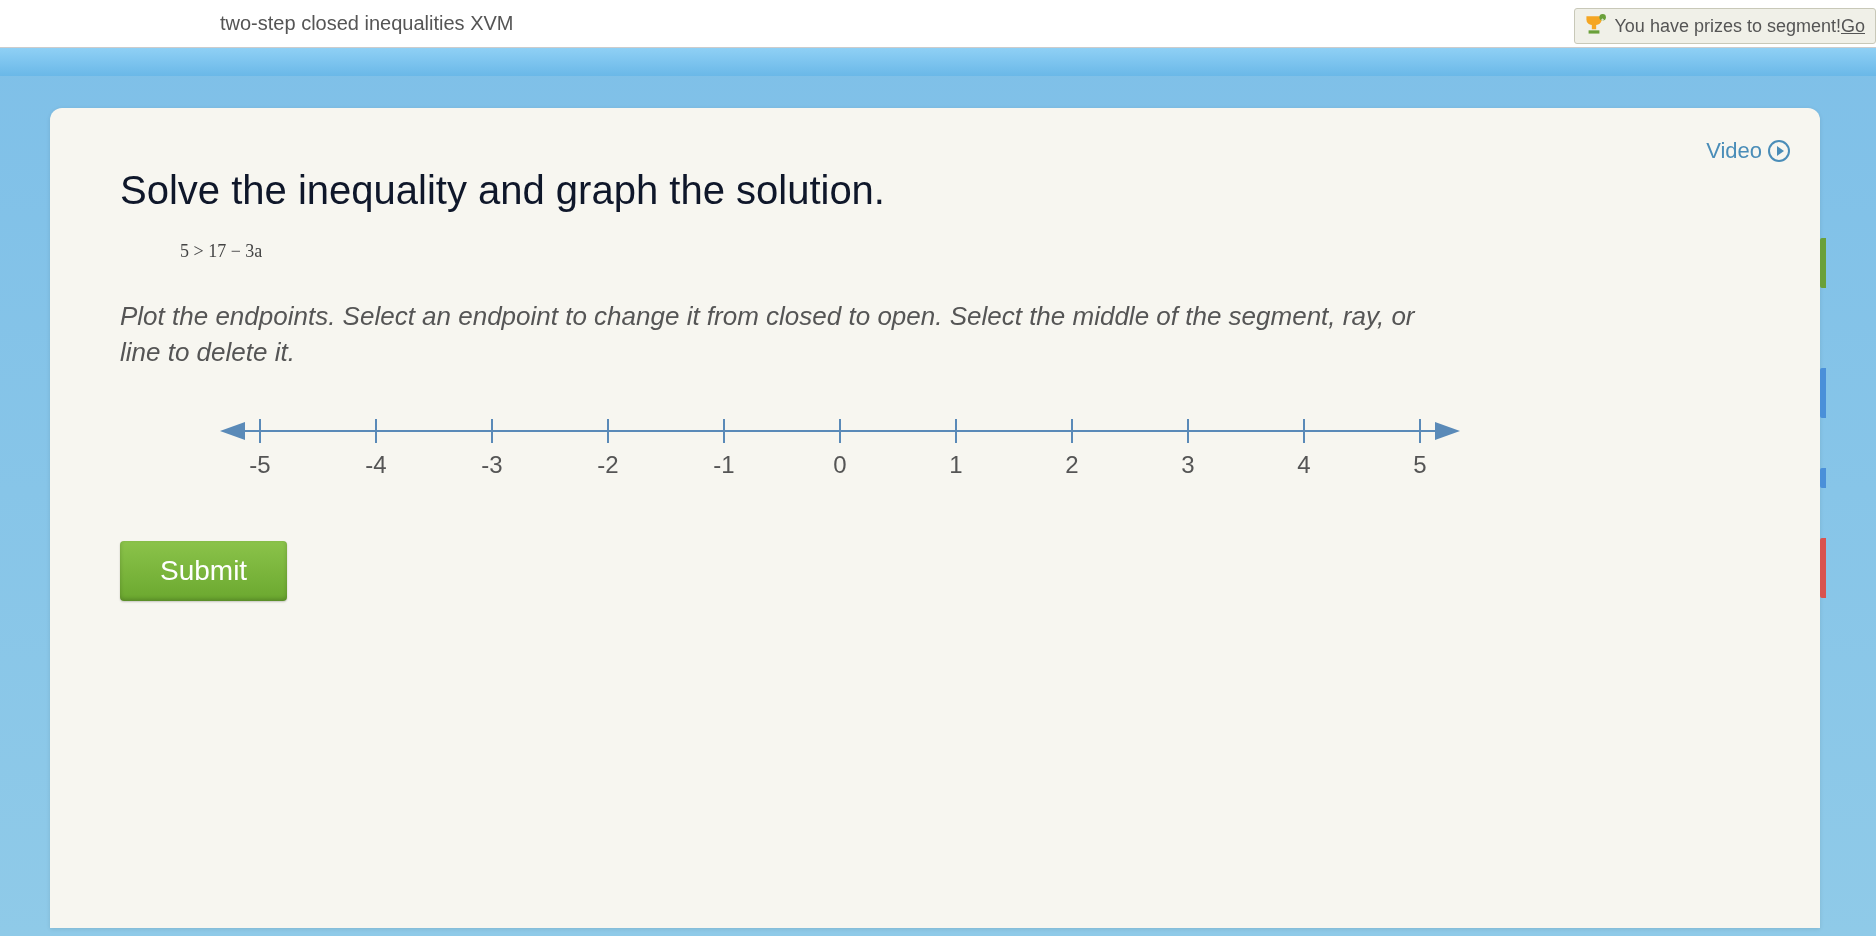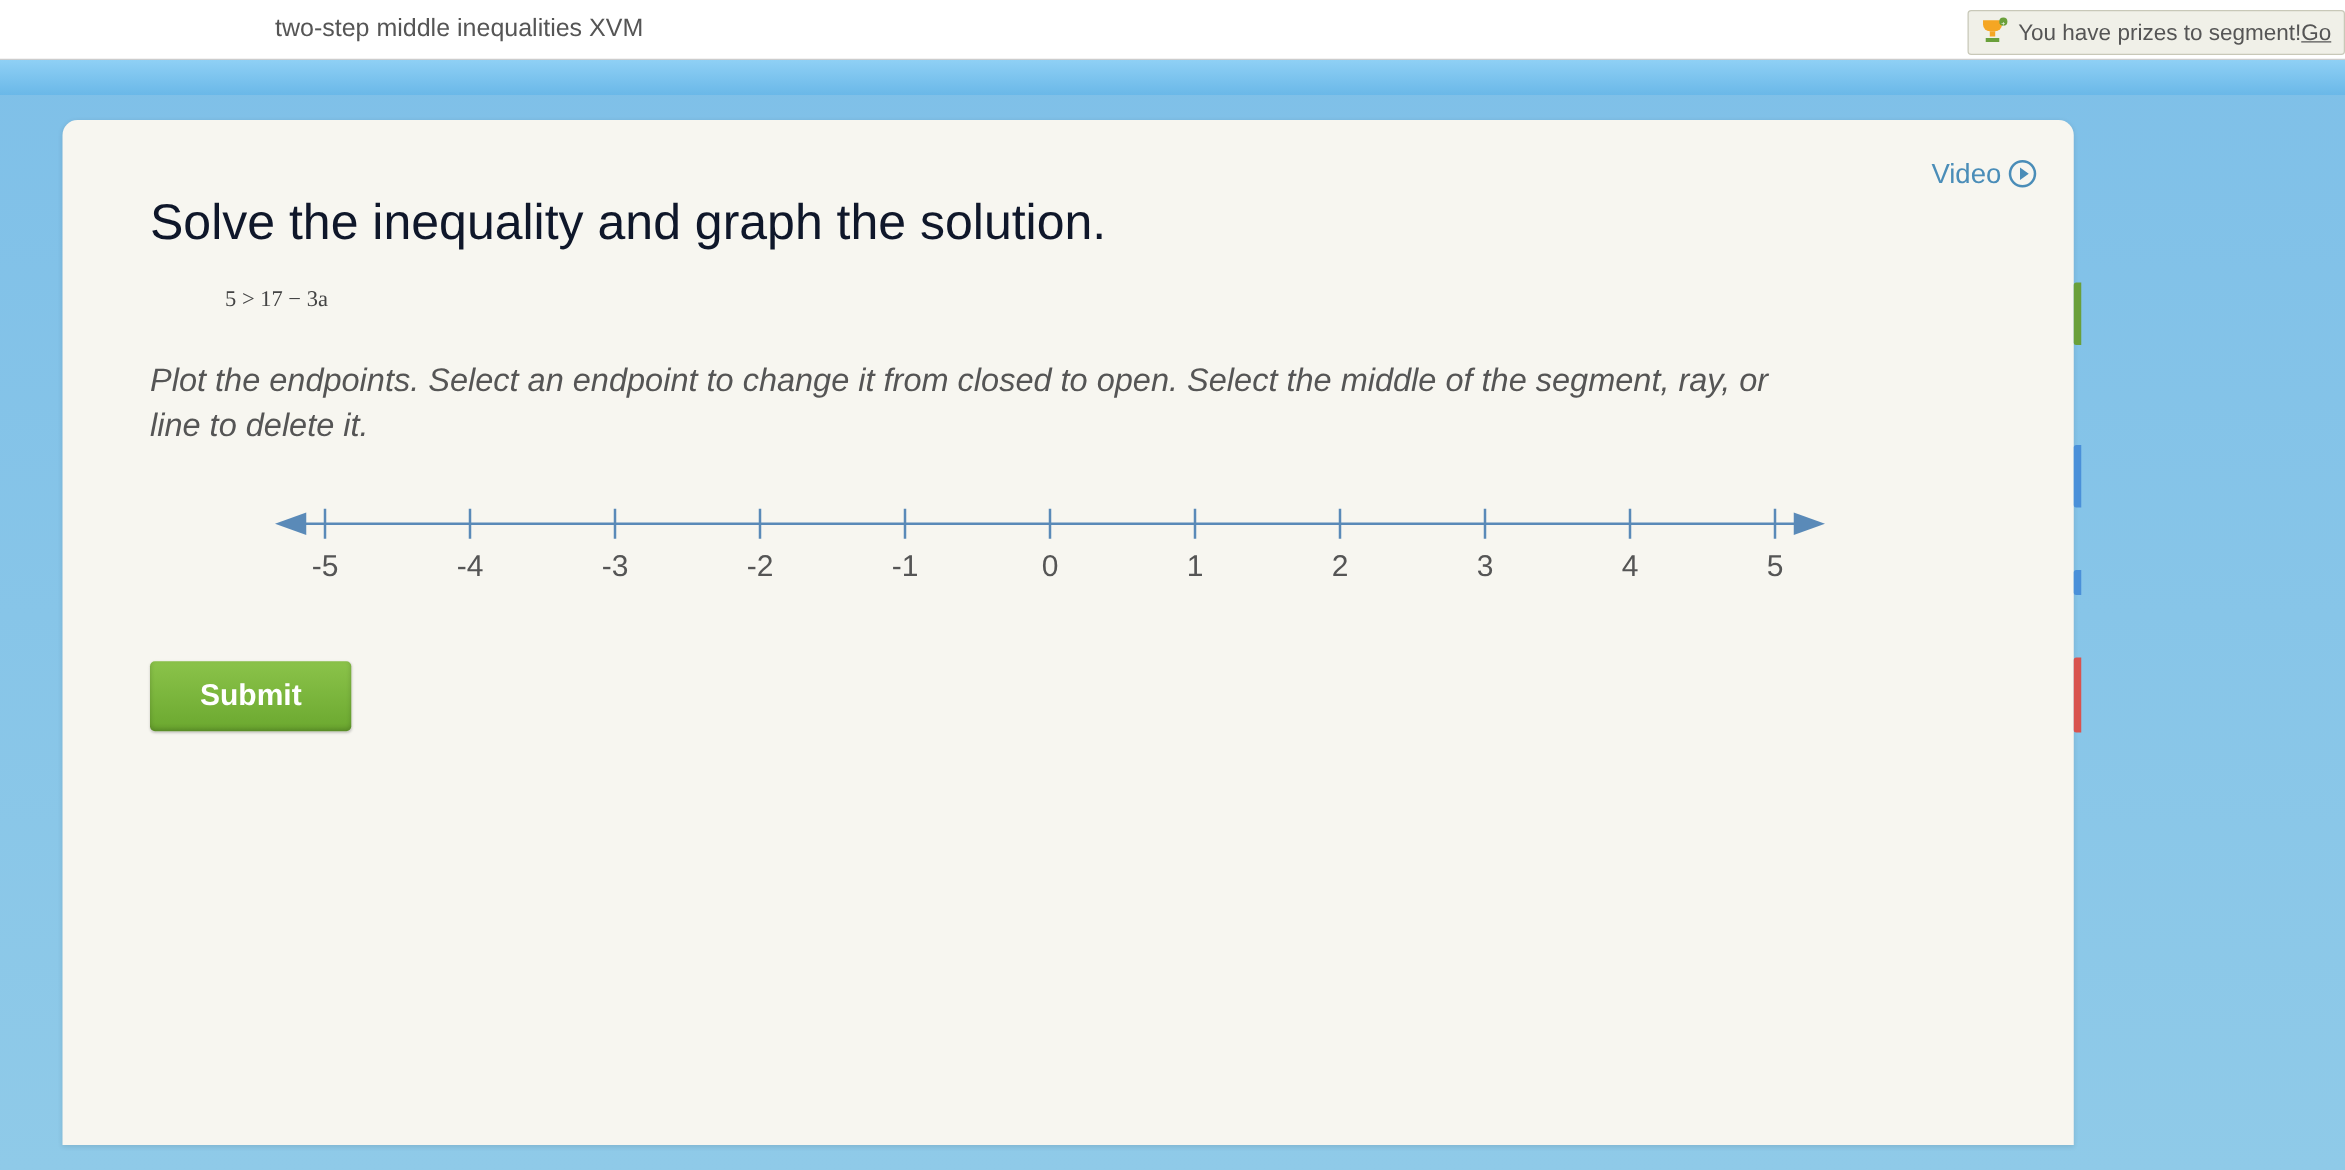--- a/index.html
+++ b/index.html
@@ -47,25 +47,26 @@
   .blue-strip {
     height: 28px;
     background: linear-gradient(to bottom, #8fd0f5, #6ab8e8);
   }
   .content-wrap {
     padding: 20px 0 0 50px;
   }
   .card {
     background: #f7f6f0;
     border-radius: 12px 12px 0 0;
-    width: 1609px;
+    width: 1770px;
     height: 820px;
     padding: 60px 70px 56px 70px;
     position: relative;
     box-shadow: 0 1px 4px rgba(0,0,0,0.1);
+    margin-top: 12px;
   }
   .video-link {
     position: absolute;
     top: 30px;
     right: 30px;
     color: #4a8db8;
     font-size: 22px;
     display: flex;
     align-items: center;
     cursor: pointer;
@@ -111,46 +112,45 @@
     margin-bottom: 50px;
   }
   svg.numberline { display: block; }
   .nl-line { stroke: #5a8ab8; stroke-width: 2; fill: none; }
   .nl-tick { stroke: #5a8ab8; stroke-width: 2; }
   .nl-label { fill: #555; font-size: 24px; text-anchor: middle; font-family: Arial; }
   .nl-arrow { fill: #5a8ab8; }
   .submit-btn {
     background: linear-gradient(to bottom, #8bc34a, #6ba82f);
     color: #fff;
-    font-size: 24px;
+    font-size: 28px;
     border: none;
     border-radius: 4px;
     padding: 14px 40px;
     cursor: pointer;
     box-shadow: inset 0 -2px 4px rgba(0,0,0,0.2), 0 1px 2px rgba(0,0,0,0.2);
-    font-weight: bold;
   }
   .right-widgets {
     position: absolute;
     right: -6px;
     top: 130px;
     display: flex;
     flex-direction: column;
     gap: 10px;
   }
   .widget-green { width: 6px; height: 50px; background: #6aa03a; border-radius: 2px 0 0 2px; }
   .widget-blue  { width: 6px; height: 50px; background: #4a90d9; border-radius: 2px 0 0 2px; margin-top: 70px;}
   .widget-small { width: 6px; height: 20px; background: #4a90d9; border-radius: 2px 0 0 2px; margin-top: 40px;}
   .widget-red   { width: 6px; height: 60px; background: #d9534f; border-radius: 2px 0 0 2px; margin-top: 40px;}
 </style>
 </head>
 <body>
 
 <div class="top-bar">
-  <span class="breadcrumb-text">two-step middle inequalities  XVM</span>
+  <span class="breadcrumb-text">two-step closed inequalities  XVM</span>
   <div class="prize-banner">
     <svg class="trophy-icon" viewBox="0 0 24 24">
       <path fill="#f5a623" d="M5 3h14v3a5 5 0 0 1-5 5h-4a5 5 0 0 1-5-5V3z"></path>
       <path fill="#f5a623" d="M10 11h4v4h-4z"></path>
       <path fill="#6aa03a" d="M7 16h10v3H7z"></path>
       <circle cx="20" cy="4" r="3" fill="#6aa03a"></circle>
       <text x="20" y="7" font-size="5" fill="#fff" text-anchor="middle">+</text>
     </svg>
     <span>You have prizes to segment! </span>
     <span class="prize-link">Go</span>

